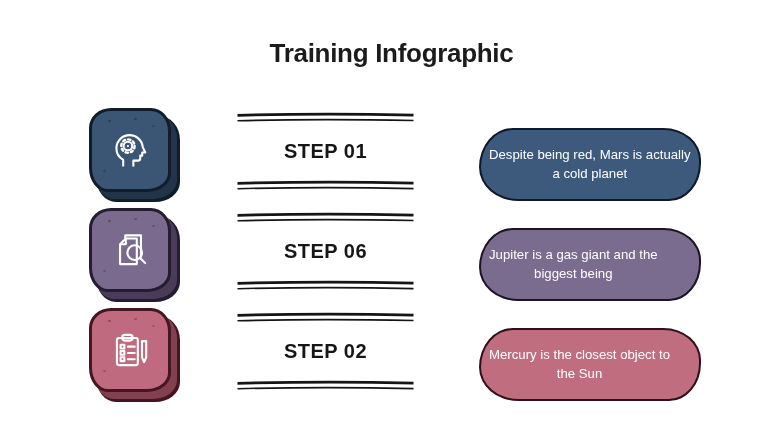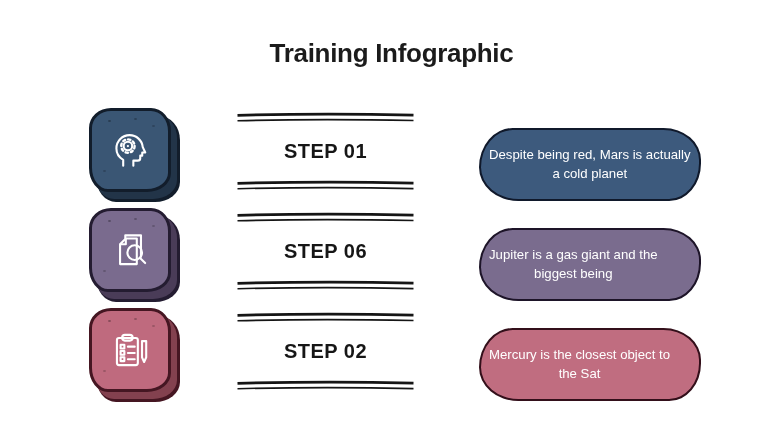--- a/index.html
+++ b/index.html
@@ -142,17 +142,17 @@
         <path d="M1.5 8.8 C 60 7.2, 120 7.4, 177.5 8.5" stroke-width="1.6"></path>
       </svg>
       <div class="step-label">STEP 02</div>
       <svg class="dl" width="179" height="11" viewBox="0 0 179 11" fill="none" stroke="#151515">
         <path d="M1.5 3.4 C 60 1.7, 120 1.6, 177.5 3.2" stroke-width="2.8"></path>
         <path d="M1.5 8.7 C 60 7.3, 120 7.3, 177.5 8.6" stroke-width="1.6"></path>
       </svg>
     </div>
     <div class="pill">
       <p class="fact">Mercury is the closest object to
-the Sat</p>
+the Sun</p>
     </div>
   </section>
 
 </div>
 
 </body></html>

